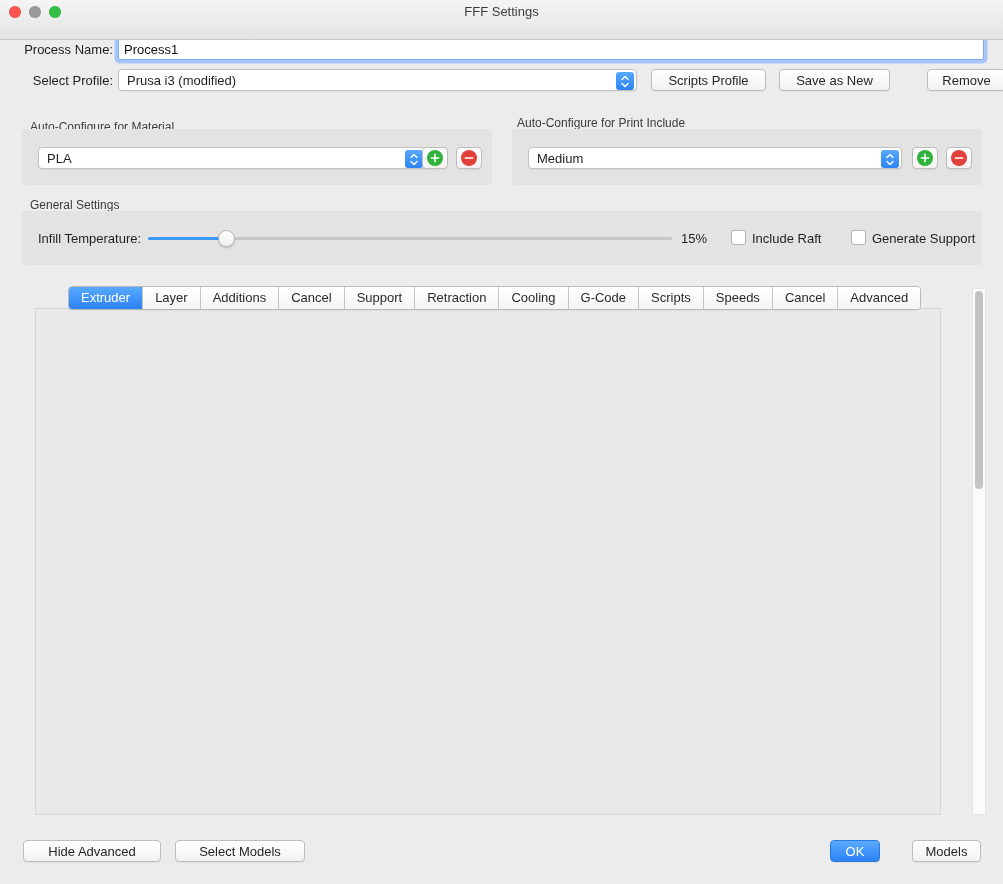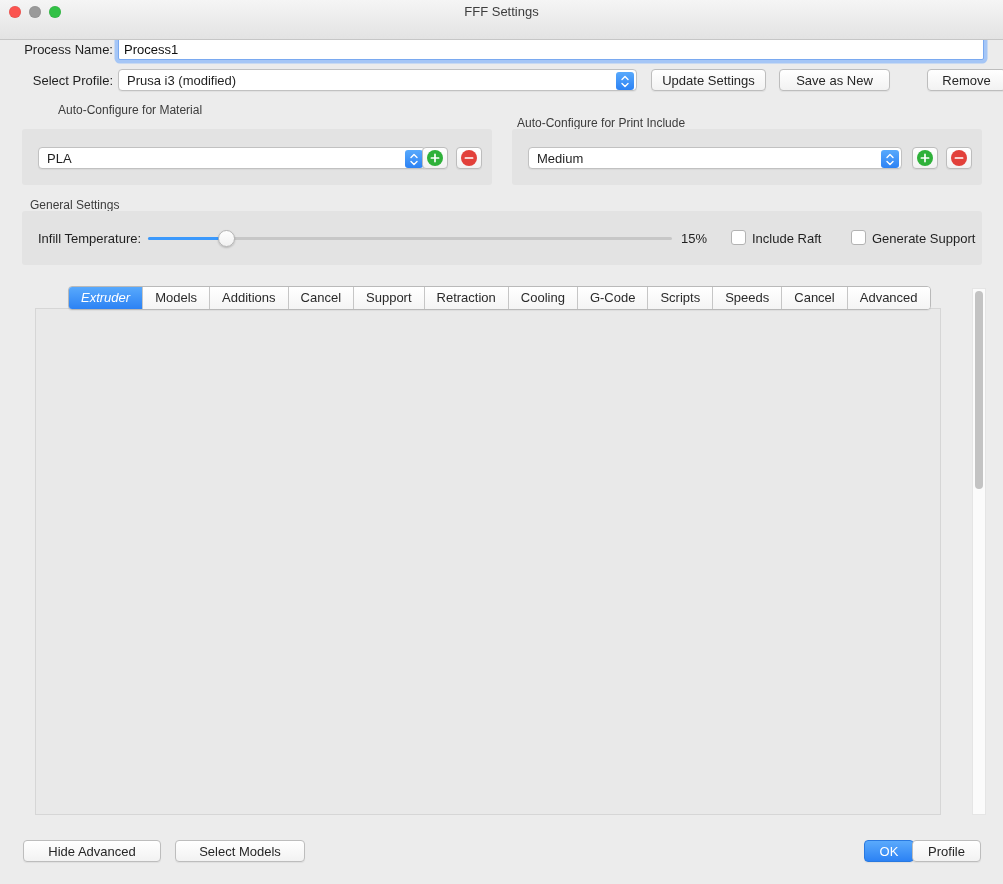--- a/index.html
+++ b/index.html
@@ -34,21 +34,21 @@
   .red{background:#e2403a;}
   
   .slider{height:18px;}
   .slider-track{position:absolute;left:0;right:0;top:8px;height:3px;background:#c7c7c7;border-radius:2px;}
   .slider-fill{height:100%;background:#3b99fc;border-radius:2px;}
   .slider-thumb{position:absolute;top:1px;width:17px;height:17px;background:linear-gradient(#fefefe,#f1f1f1);border:1px solid #b5b5b5;border-radius:50%;box-shadow:0 1px 2px rgba(0,0,0,.2);}
   
   .tabbar{display:flex;height:24px;border:1px solid #b9b9b9;border-radius:4px;overflow:hidden;background:#fff;z-index:3;box-shadow:0 1px 1px rgba(0,0,0,.05);}
   .tab{padding:0 12px;line-height:22px;font-size:13px;color:#2a2a2a;background:linear-gradient(#ffffff,#f4f4f4);border-right:1px solid #c6c6c6;white-space:nowrap;cursor:default;}
   .tab:last-child{border-right:none;}
-  .tab.selected{background:linear-gradient(#58a9fc,#2c82f4);color:#fff;font-style:italic;}
+  .tab.selected{background:linear-gradient(#58a9fc,#2c82f4);color:#fff;}
   
   .content-panel{background:#e9e9e9;border:1px solid #d6d6d6;z-index:1;}
   .listbox{background:#fff;border:1px solid #ababab;}
   .list-item{height:20px;line-height:20px;padding-left:6px;font-size:13px;}
   .list-item.selected{background:#b9b9b9;color:#111;}
   .h1{font-size:24px;font-weight:500;color:#141414;white-space:nowrap;}
   .scrolltrack{background:#fbfbfb;border:1px solid #e5e5e5;}
   .scrollthumb{position:absolute;left:2px;width:8px;background:#c3c3c3;border-radius:4px;}
 </style>
 </head>
@@ -66,25 +66,25 @@
 
 <div class="abs lbl" style="left:12px;top:73px;width:101px;text-align:right;">Select Profile:</div>
 <div class="abs popup" style="left:118px;top:69px;width:519px;">
   <span>Prusa i3 (modified)</span>
   <span class="popup-arrows">
       <svg width="8" height="13" viewBox="0 0 8 13">
         <path d="M1 4.5 4 1.5 7 4.5 M1 8.5 4 11.5 7 8.5" fill="none" stroke="#fff" stroke-width="1.4" stroke-linecap="round" stroke-linejoin="round"></path>
       </svg>
     </span>
 </div>
-<div class="abs btn" style="left:651px;top:69px;width:115px;">Update Settings</div>
+<div class="abs btn" style="left:651px;top:69px;width:115px;">Scripts Profile</div>
 <div class="abs btn" style="left:779px;top:69px;width:111px;">Save as New</div>
 <div class="abs btn" style="left:903px;top:69px;width:79px;margin-left:24px;">Remove</div>
 
-<div class="abs small-lbl" style="left:30px;top:103px;margin-left:28px;">Auto-Configure for Material</div>
+<div class="abs small-lbl" style="left:30px;top:120px;">Auto-Configure for Material</div>
 <div class="abs panel-box" style="left:22px;top:129px;width:470px;height:56px;"></div>
 <div class="abs popup" style="left:38px;top:147px;width:388px;">
   <span>PLA</span>
   <span class="popup-arrows">
       <svg width="8" height="13" viewBox="0 0 8 13">
         <path d="M1 4.5 4 1.5 7 4.5 M1 8.5 4 11.5 7 8.5" fill="none" stroke="#fff" stroke-width="1.4" stroke-linecap="round" stroke-linejoin="round"></path>
       </svg>
     </span>
 </div>
 <div class="abs btn" style="left:422px;top:147px;width:26px;padding:0;">
@@ -137,21 +137,21 @@
   <div class="slider-thumb" style="left: calc(15% - 9px);"></div>
 </div>
 <div class="abs lbl" style="left:681px;top:231px;">15%</div>
 <span class="abs checkbox off" style="left:731px;top:230px;"></span>
 <div class="abs lbl" style="left:752px;top:231px;">Include Raft</div>
 <span class="abs checkbox off" style="left:851px;top:230px;"></span>
 <div class="abs lbl" style="left:872px;top:231px;">Generate Support</div>
 
 <div class="abs tabbar" style="left:68px;top:286px;">
   <div class="tab selected">Extruder</div>
-  <div class="tab">Models</div>
+  <div class="tab">Layer</div>
   <div class="tab">Additions</div>
   <div class="tab">Cancel</div>
   <div class="tab">Support</div>
   <div class="tab">Retraction</div>
   <div class="tab">Cooling</div>
   <div class="tab">G-Code</div>
   <div class="tab">Scripts</div>
   <div class="tab">Speeds</div>
   <div class="tab">Cancel</div>
   <div class="tab">Advanced</div>
@@ -288,14 +288,14 @@
 <input class="abs field" type="text" style="left: 565px; top: 744px; width: 60px;" value="2.00">
 <span class="abs stepper" style="left:628px;top:744px;">
     <svg width="8" height="14" viewBox="0 0 8 14">
       <path d="M1 5 4 2 7 5 M1 9 4 12 7 9" fill="none" stroke="#5a5a5a" stroke-width="1.2"></path>
     </svg>
   </span>
 <div class="abs lbl" style="left:666px;top:747px;">mm</div>
 
 <div class="abs btn" style="left:23px;top:840px;width:138px;">Hide Advanced</div>
 <div class="abs btn" style="left:175px;top:840px;width:130px;">Select Models</div>
-<div class="abs btn btn-blue" style="left:830px;top:840px;width:50px;margin-left:34px;">OK</div>
-<div class="abs btn" style="left:912px;top:840px;width:69px;">Profile</div>
+<div class="abs btn btn-blue" style="left:830px;top:840px;width:50px;">OK</div>
+<div class="abs btn" style="left:912px;top:840px;width:69px;">Models</div>
 
 </body></html>

